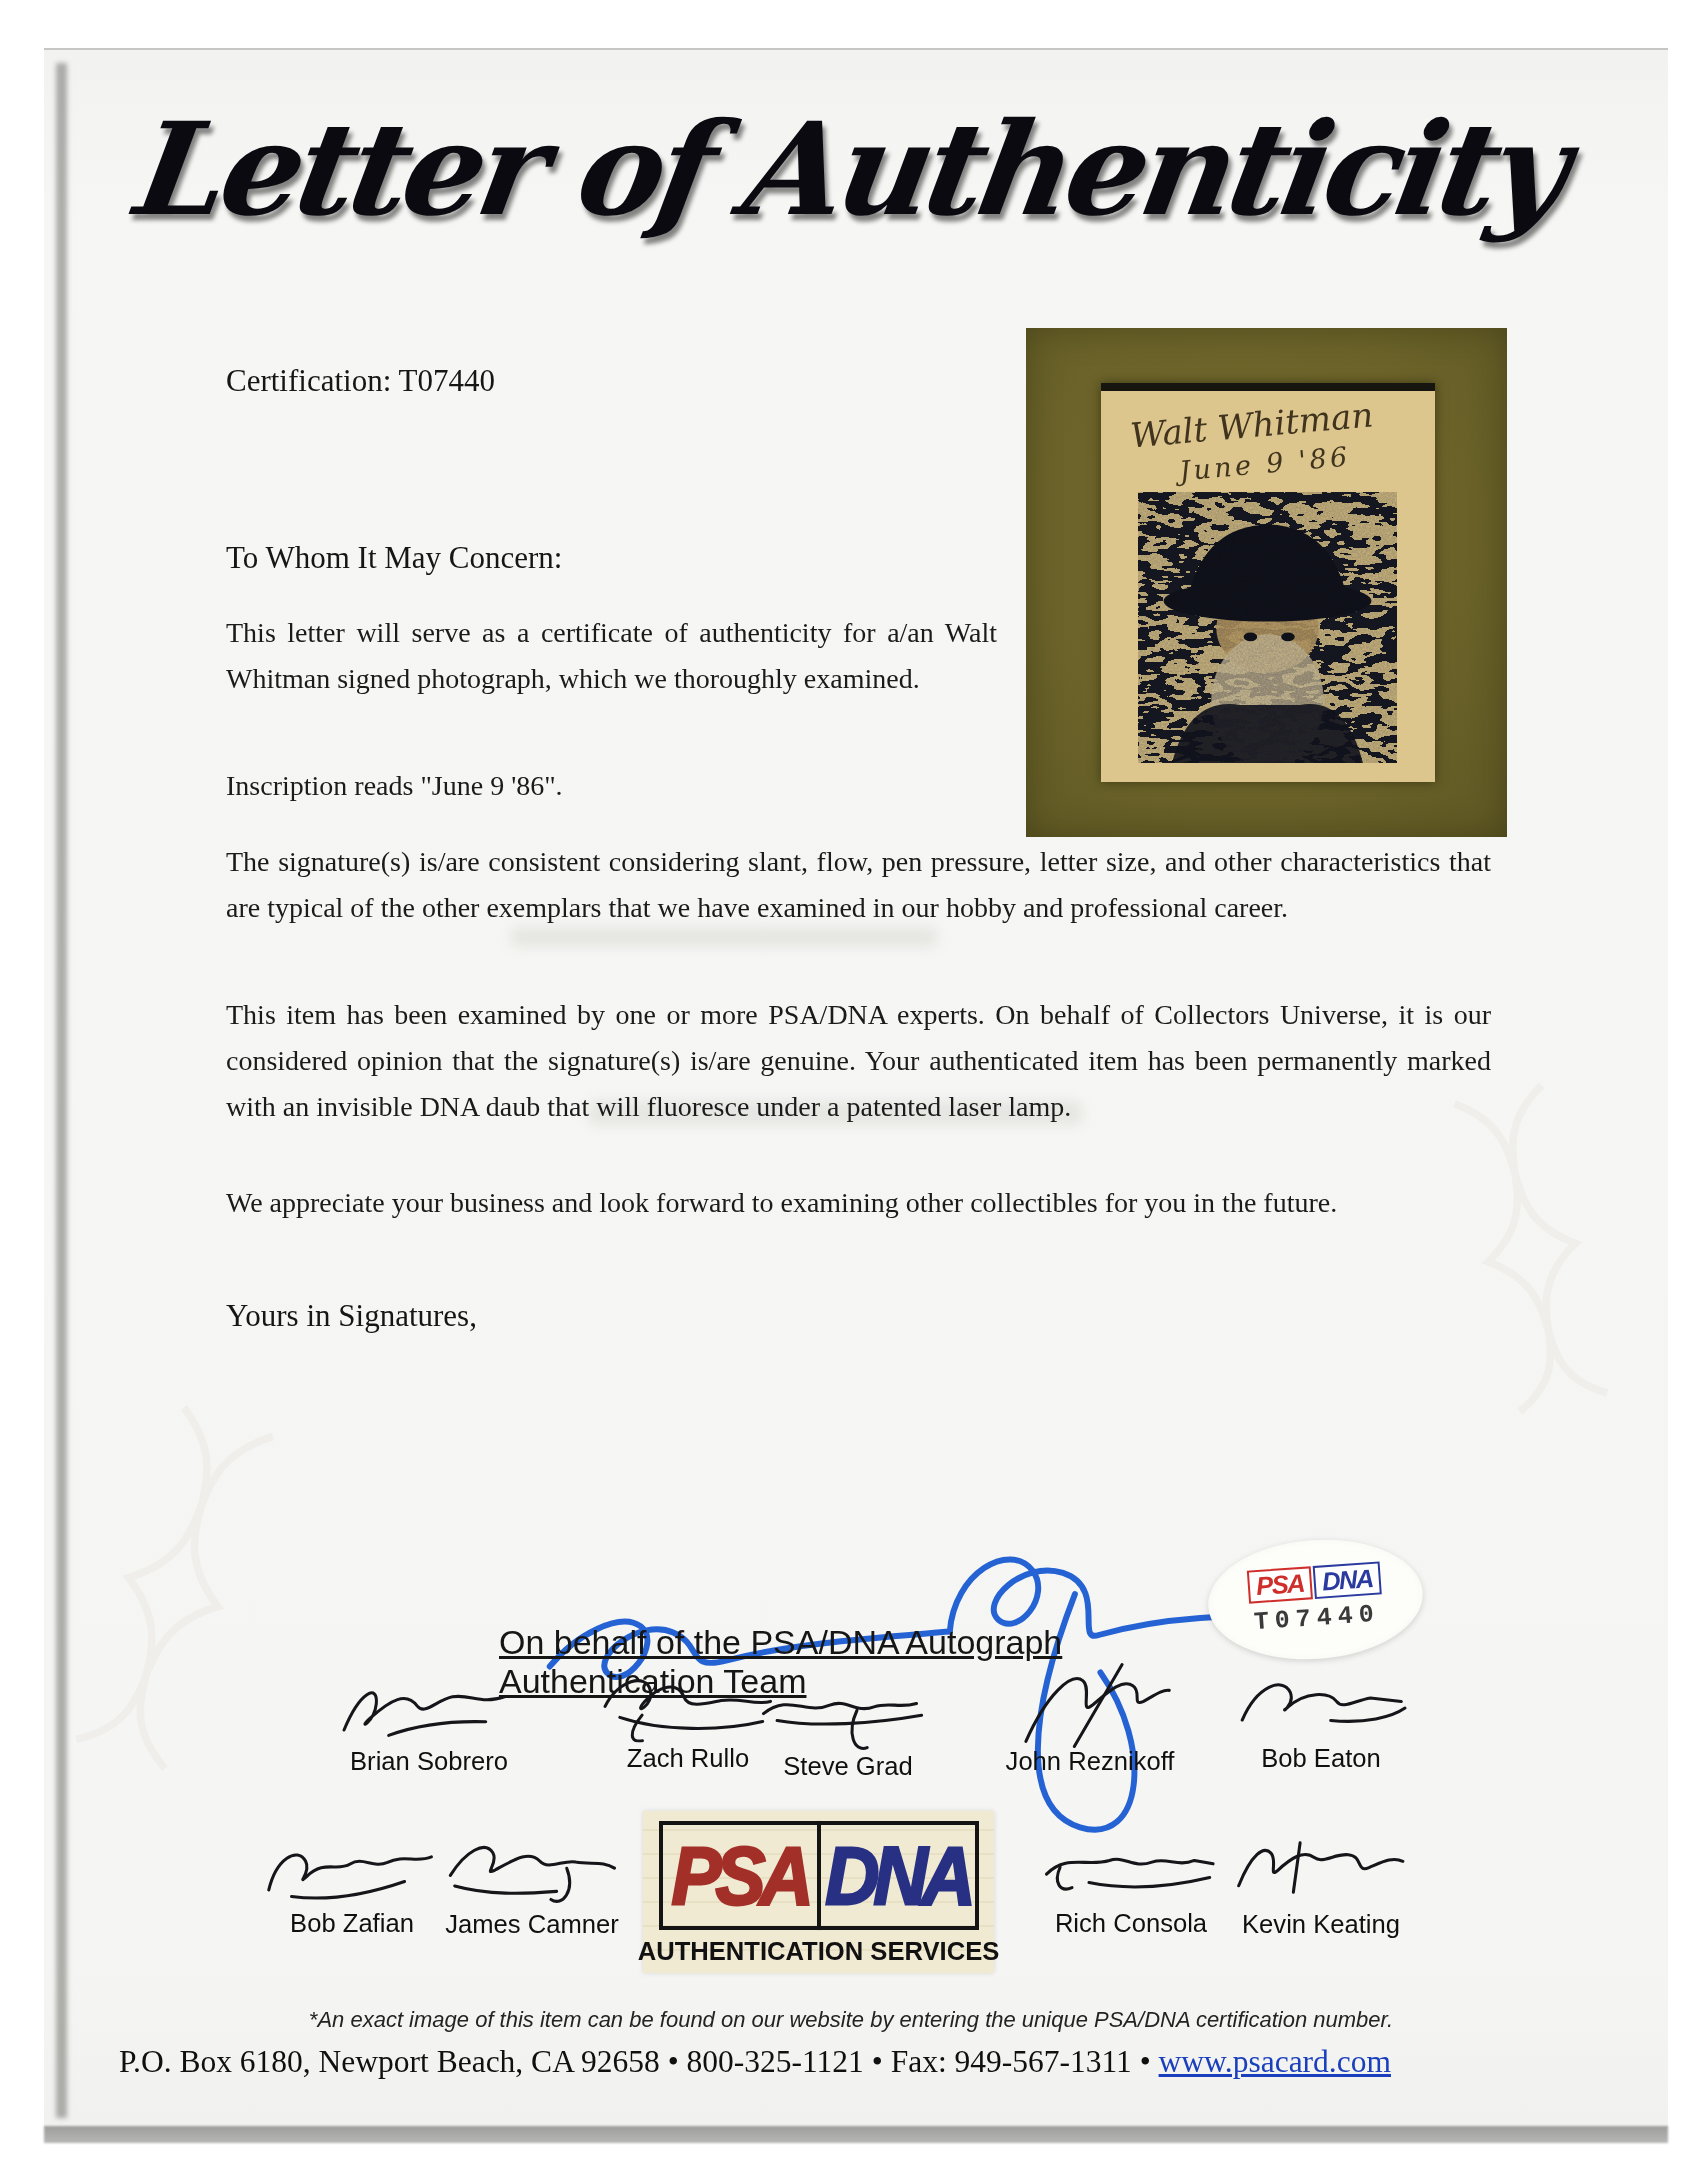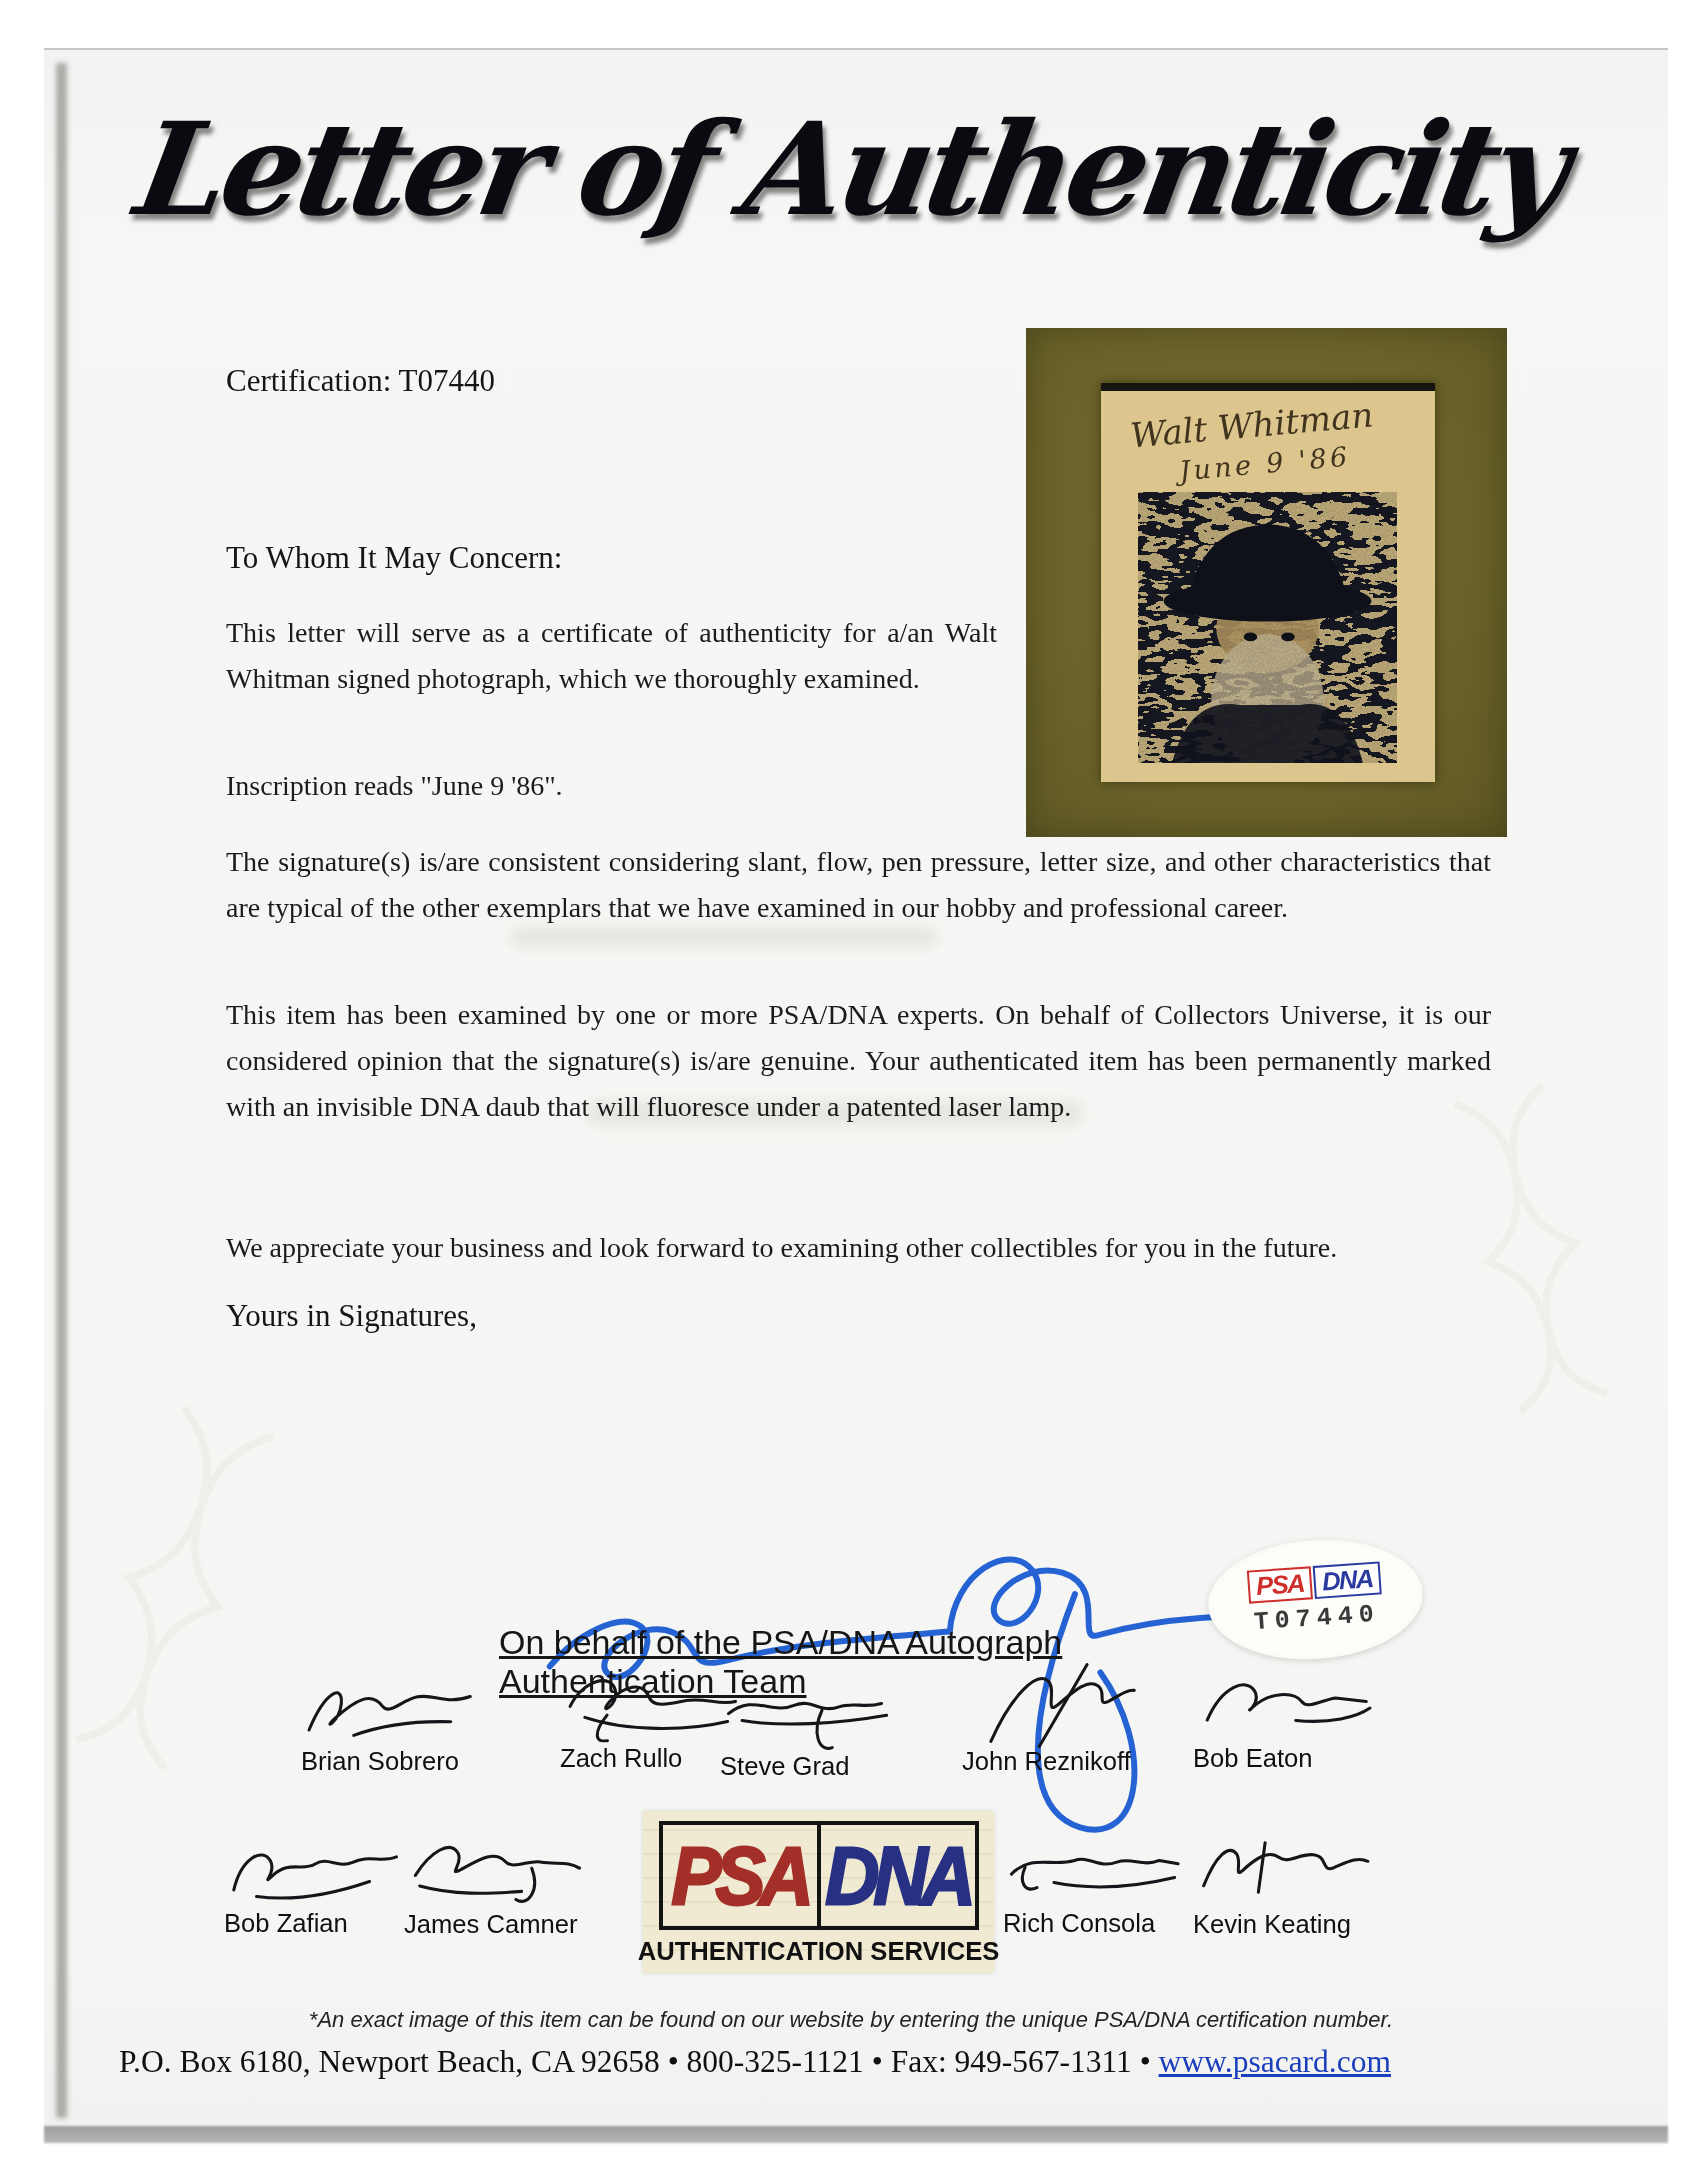--- a/index.html
+++ b/index.html
@@ -30,21 +30,21 @@
          background:radial-gradient(ellipse at 45% 40%, #6f672c 0%, #6b6329 55%, #5f5824 100%);
          box-shadow:inset 0 0 34px rgba(30,28,8,0.35);}
   #photo-inner{position:absolute;left:75px;top:55px;width:334px;height:399px;background:#dcc68e;
          box-shadow:0 0 10.2px rgba(20,18,4,0.5);}
   #photo-topline{position:absolute;left:0;top:0;width:100%;height:7.7px;background:#171510;}
   .photo-script{position:absolute;font-family:"DejaVu Serif",serif;font-style:italic;
          color:#3e3категория320;color:#40341e;transform:rotate(-5deg);white-space:nowrap;}
   
   .sig path{fill:none;stroke:#15151a;stroke-width:3.6;stroke-linecap:round;stroke-linejoin:round;}
   .sig-blue path{fill:none;stroke:#2563d4;stroke-width:7;stroke-linecap:round;stroke-linejoin:round;}
-  .member{position:absolute;width:256px;text-align:left;}
+  .member{position:absolute;width:256px;text-align:center;}
   .member .name{font-family:"Liberation Sans",sans-serif;font-size:25.6px;color:#101010;margin-top:-5.1px;}
   
   #on-behalf{position:absolute;left:499px;top:1623px;width:741px;text-align:left;
          font-family:"Liberation Sans",sans-serif;font-size:34px;color:#161616;text-decoration:underline;}
   
   #sticker{position:absolute;left:1208px;top:1540px;width:215px;height:119px;border-radius:50%;
          background:#fdfdfa;box-shadow:0 1.7px 6.8px rgba(0,0,0,0.15), inset 0 0 8.5px rgba(0,0,0,0.03);
          transform:rotate(-4deg);display:flex;flex-direction:column;align-items:center;justify-content:center;gap:5.1px;}
   .mini-logo{display:flex;gap:2.6px;font-family:"Liberation Sans",sans-serif;font-style:italic;
          font-weight:bold;font-size:25.6px;letter-spacing:-1.7px;line-height:1;}
@@ -136,21 +136,21 @@
       </svg>
     </div>
   </div>
 
   <div class="serif-line" style="position:absolute;left:226px;top:535px;">To Whom It May Concern:</div>
 
   <div class="para" style="left:226px;top:610px;width:771px;">This letter will serve as a certificate of authenticity for a/an Walt Whitman signed photograph, which we thoroughly examined.</div>
   <div class="para" style="left:226px;top:763px;width:771px;">Inscription reads "June 9 '86".</div>
   <div class="para" style="left:226px;top:839px;width:1265px;">The signature(s) is/are consistent considering slant, flow, pen pressure, letter size, and other characteristics that are typical of the other exemplars that we have examined in our hobby and professional career.</div>
   <div class="para" style="left:226px;top:992px;width:1265px;">This item has been examined by one or more PSA/DNA experts. On behalf of Collectors Universe, it is our considered opinion that the signature(s) is/are genuine. Your authenticated item has been permanently marked with an invisible DNA daub that will fluoresce under a patented laser lamp.</div>
-  <div class="para" style="left:226px;top:1225px;width:1265px;">We appreciate your business and look forward to examining other collectibles for you in the future.</div>
+  <div class="para" style="left:226px;top:1180px;width:1265px;">We appreciate your business and look forward to examining other collectibles for you in the future.</div>
   <div class="serif-line" style="position:absolute;left:226px;top:1293px;">Yours in Signatures,</div>
 
   <svg class="sig-blue" style="position:absolute;left:511px;top:1492px;" width="818" height="366" viewBox="0 0 960 430">
     <path d="M45,205 C75,168 128,140 152,158 C178,178 132,235 112,212 C96,193 150,148 190,165 C225,180 205,210 252,198 C330,178 420,172 515,164"></path>
     <path d="M515,164 C520,95 585,58 612,92 C635,122 595,170 572,150 C550,130 600,80 648,95 C700,112 662,178 690,168 C760,148 862,140 918,152"></path>
     <path d="M662,120 C608,260 598,372 668,394 C742,416 754,300 692,212"></path>
   </svg>
 
   <div id="on-behalf">On behalf of the PSA/DNA Autograph Authentication Team</div>
 

